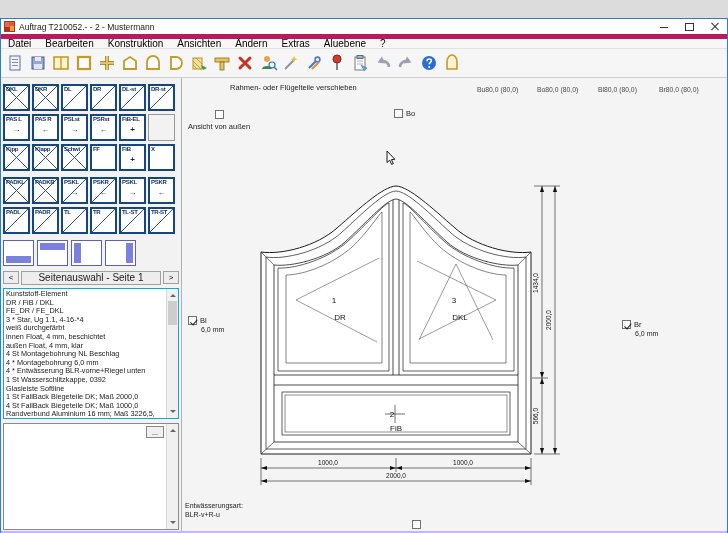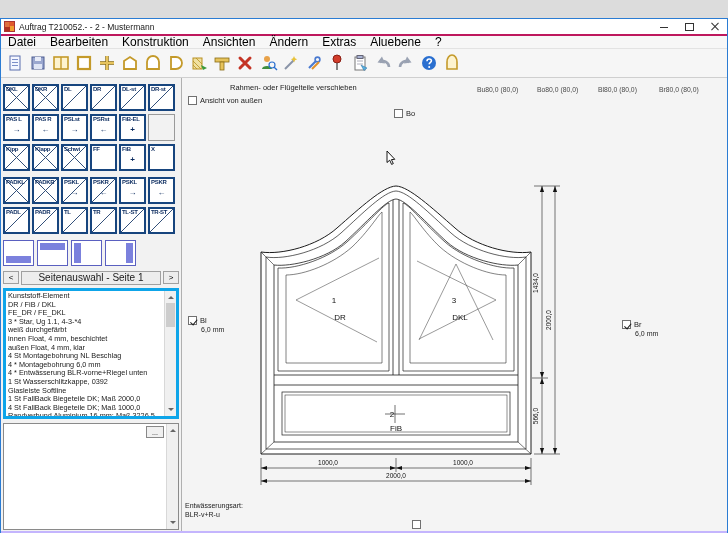--- a/index.html
+++ b/index.html
@@ -11,21 +11,21 @@
   .app-icon{width:9px;height:9px;margin:0 5px 0 4px;
     background:conic-gradient(#e05a2b 25%,#f0a030 0 50%,#b03020 0 75%,#e07040 0);
     outline:1px solid #a33;}
   .controls{margin-left:auto;display:flex;height:100%;}
   .ctl{width:25px;height:100%;position:relative;background:none;border:none;}
   .ctl-min::after{content:"";position:absolute;left:8px;top:8px;width:8px;height:1px;background:#333;}
   .ctl-max::after{content:"";position:absolute;left:8px;top:4px;width:7px;height:6px;border:1px solid #333;}
   .ctl-close::before,.ctl-close::after{content:"";position:absolute;left:8px;top:7px;width:10px;height:1px;background:#333;}
   .ctl-close::before{transform:rotate(45deg);}  .ctl-close::after{transform:rotate(-45deg);}
   
-  .menubar{height:14px;background:#f7f7f7;border-top:2px solid #be185d;display:flex;align-items:center;font-size:12px;}
+  .menubar{height:14px;background:#f7f7f7;border-top:5px solid #be185d;display:flex;align-items:center;font-size:10px;}
   .menu-item{padding:0 7px;background:none;border:none;font:inherit;}
   
   .toolbar{height:30px;background:#f6f6f6;border-top:1px solid #e3e3e3;border-bottom:1px solid #cfcfcf;
            display:flex;align-items:center;padding:0 3px;gap:1px;}
   .tbtn{width:22px;height:24px;display:flex;align-items:center;justify-content:center;background:none;border:none;padding:0;}
   
   .body{display:flex;height:453px;}
   .sidebar{width:181px;background:#f2f2f2;border-right:1px solid #b0b0b0;padding:6px 1px 0 2px;position:relative;}
   .pal{display:grid;grid-template-columns:repeat(6,29px);row-gap:3px;}
   .pal.g2{margin-top:6px;}
@@ -41,21 +41,21 @@
   .pvrow{display:flex;gap:3px;margin:6px 0 5px 0;}
   .pvbtn{width:31px;height:26px;border:1px solid #5a60c0;background:#fff;position:relative;padding:0;}
   .pvbtn::after{content:"";position:absolute;background:#7b81dd;}
   .pv-bottom::after{left:2px;right:2px;bottom:2px;height:7px;}
   .pv-top::after{left:2px;right:2px;top:2px;height:7px;}
   .pv-left::after{top:2px;bottom:2px;left:2px;width:7px;}
   .pv-right::after{top:2px;bottom:2px;right:2px;width:7px;}
   .pagenav{display:flex;gap:2px;margin:2px 1px 3px 0;}
   .pn-btn{width:16px;height:13px;font-size:8px;line-height:10px;text-align:center;border:1px solid #a0a0a0;background:#ededed;padding:0;}
   .pn-label{flex:1;border:1px solid #a0a0a0;background:#ededed;font-size:10px;text-align:center;line-height:12px;}
-  .desclist{position:relative;height:131px;border:3px solid #0ea5e9;background:#fff;margin-right:1px;
+  .desclist{position:relative;height:131px;border:1px solid #0ea5e9;background:#fff;margin-right:1px;
             font-size:7.3px;line-height:8.6px;overflow:hidden;padding:1px 14px 1px 2px;}
   .notebox{position:relative;height:107px;border:1px solid #8a8a8a;background:#fff;margin:4px 1px 0 0;}
   .more-btn{position:absolute;top:2px;right:14px;width:18px;height:12px;border:1px solid #888;background:#f0f0f0;
             font-size:7px;line-height:9px;text-align:center;padding:0;}
   .sb{position:absolute;right:0;top:0;bottom:0;width:12px;background:#f0f0f0;border-left:1px solid #d8d8d8;}
   .sb-btn{position:absolute;left:0;right:0;height:11px;background:#f0f0f0;border:none;padding:0;}
   .sb-btn.up{top:0;} .sb-btn.down{bottom:0;}
   .sb-btn.up::after,.sb-btn.down::after{content:"";position:absolute;left:3px;border:3px solid transparent;}
   .sb-btn.up::after{top:2px;border-bottom-color:#666;}
   .sb-btn.down::after{bottom:2px;border-top-color:#666;}
@@ -343,21 +343,21 @@
       </div>
       <div class="pagenav">
         <button class="pn-btn">&lt;</button>
         <div class="pn-label">Seitenauswahl - Seite 1</div>
         <button class="pn-btn">&gt;</button>
       </div>
       <div class="desclist">
         <div>Kunststoff-Element</div>
         <div>DR / FiB / DKL</div>
         <div>FE_DR / FE_DKL</div>
-        <div>3 * Star, Ug 1.1, 4-3-*4</div>
+        <div>3 * Star, Ug 1.1, 4-16-*4</div>
         <div>weiß durchgefärbt</div>
         <div>innen Float, 4 mm, beschichtet</div>
         <div>außen Float, 4 mm, klar</div>
         <div>4 St Montagebohrung NL Beschlag</div>
         <div>4 * Montagebohrung 6,0 mm</div>
         <div>4 * Entwässerung BLR-vorne+Riegel unten</div>
         <div>1 St Wasserschlitzkappe, 0392</div>
         <div>Glasleiste Softline</div>
         <div>1 St FallBack Biegeteile DK; Maß 2000,0</div>
         <div>4 St FallBack Biegeteile DK; Maß 1000,0</div>
@@ -428,21 +428,21 @@
         <text x="356" y="205" font-size="6.5" text-anchor="middle" transform="rotate(-90 356 205)">1434,0</text>
         <text x="356" y="338" font-size="6.5" text-anchor="middle" transform="rotate(-90 356 338)">566,0</text>
         <text x="369" y="242" font-size="6.5" text-anchor="middle" transform="rotate(-90 369 242)">2000,0</text>
         <text x="146" y="387" font-size="6.5" text-anchor="middle">1000,0</text>
         <text x="281" y="387" font-size="6.5" text-anchor="middle">1000,0</text>
         <text x="214" y="400" font-size="6.5" text-anchor="middle">2000,0</text>
       </svg>
 
       <div class="abs hint" style="left:3px;top:5px;">Rahmen- oder Flügelteile verschieben</div>
 
-      <div class="abs cbrow" style="left:6px;top:18px;">
+      <div class="abs cbrow" style="left:6px;top:32px;flex-direction:column;">
         <span class="cb"></span>
         <span>Ansicht von außen</span>
       </div>
       <div class="abs cbrow" style="left:212px;top:31px;">
         <span class="cb"></span>
         <span>Bo</span>
       </div>
 
       <span class="abs meas" style="left:295px;top:8px;">Bu80,0 (80,0)</span>
       <span class="abs meas" style="left:355px;top:8px;">Bo80,0 (80,0)</span>

